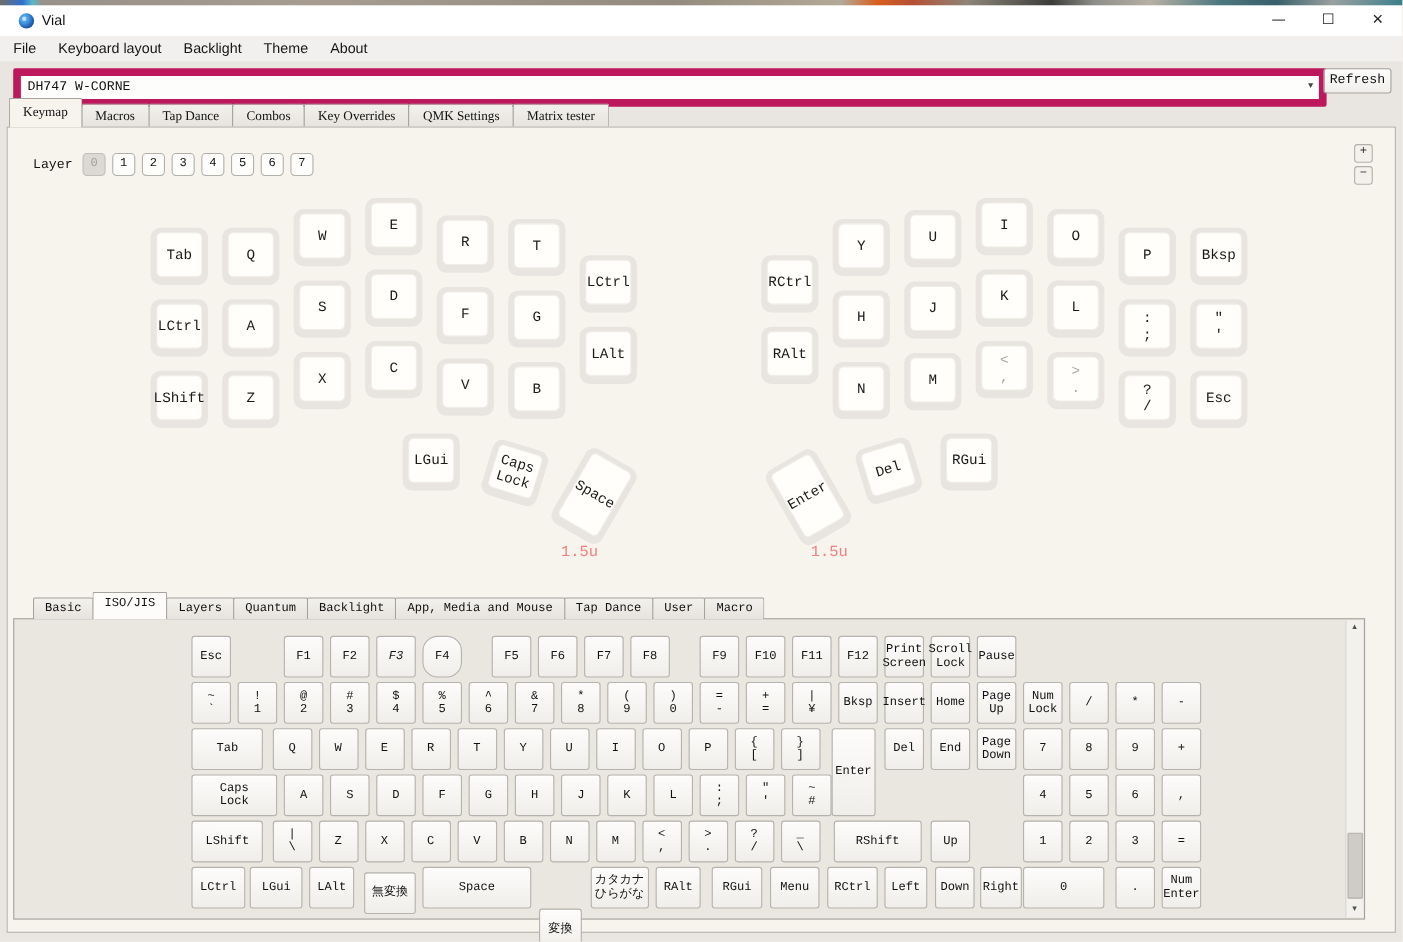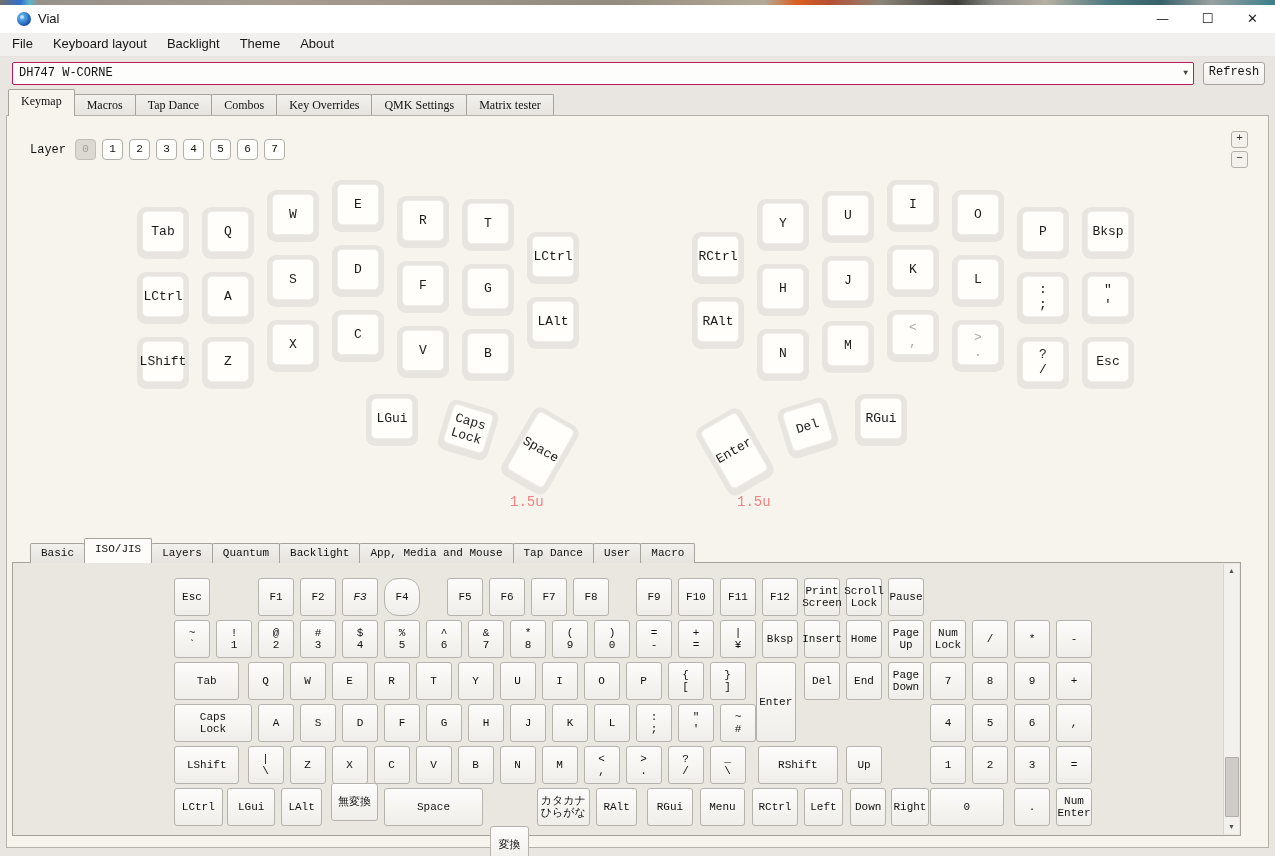--- a/index.html
+++ b/index.html
@@ -28,21 +28,21 @@
   .win-min{right:90px;} .win-max{right:45px;} .win-close{right:0px;}
 
   
   .menubar{position:absolute;left:0;top:33px;width:1275px;height:23px;background:#f1f0ee;
     display:flex;align-items:center;border-bottom:1px solid #e6e4e1;}
   .menu-item{font-size:13px;color:#161616;padding:0 10px;height:23px;line-height:22px;}
   .menu-item:first-child{padding-left:12px;}
 
   
   .combo{position:absolute;left:12px;top:62px;width:1180px;height:21px;background:#fdfdfc;
-    border:1px solid #be185d;border-radius:2px;}
+    border:7px solid #be185d;border-radius:2px;}
   .combo-text{position:absolute;left:6px;top:3px;font-size:12px;color:#111;}
   .combo-arrow{position:absolute;right:5px;top:5px;font-size:8px;color:#444;}
   .refresh-btn{position:absolute;left:1203px;top:62px;width:60px;height:21px;
     background:linear-gradient(#fdfdfc,#f0eeeb);border:1px solid #a7a49f;border-radius:3px;
     font-size:12px;text-align:center;line-height:19px;color:#111;}
 
   
   .main-tabs{position:absolute;left:8px;top:92px;display:flex;align-items:flex-end;height:24px;}
   .tab{font-size:12px;color:#111;padding:3px 12px 3px;border:1px solid #a6a29c;border-bottom:none;
     background:linear-gradient(#f3f1ed,#e6e3de);border-radius:2px 2px 0 0;margin-right:-1px;height:15px;font-family:Liberation Serif, serif;}
@@ -433,21 +433,21 @@
 \</div>
       <div class="pkey" style="left: 744.8px; top: 183px; width: 78.1px; height: 36px;">RShift</div>
       <div class="pkey" style="left: 833px; top: 183px; width: 34px; height: 36px;">Up</div>
       <div class="pkey" style="left: 917px; top: 183px; width: 34px; height: 36px;">1</div>
       <div class="pkey" style="left: 959px; top: 183px; width: 34px; height: 36px;">2</div>
       <div class="pkey" style="left: 1001px; top: 183px; width: 34px; height: 36px;">3</div>
       <div class="pkey" style="left: 1043px; top: 183px; width: 34px; height: 36px;">=</div>
       <div class="pkey" style="left: 161px; top: 225px; width: 46.6px; height: 36px;">LCtrl</div>
       <div class="pkey" style="left: 214.34px; top: 225px; width: 45.76px; height: 36px;">LGui</div>
       <div class="pkey" style="left: 268.1px; top: 225px; width: 39.04px; height: 36px;">LAlt</div>
-      <div class="pkey" style="left: 318.08px; top: 220px; width: 44.92px; height: 36px;">無変換</div>
+      <div class="pkey" style="left: 318.08px; top: 230px; width: 44.92px; height: 36px;">無変換</div>
       <div class="pkey" style="left: 371px; top: 225px; width: 97px; height: 36px;">Space</div>
       <div class="pkey" style="left: 476.84px; top: 225px; width: 37.36px; height: 36px; margin-top: 38px;">変換</div>
       <div class="pkey" style="left: 523.88px; top: 225px; width: 50.8px; height: 36px;">カタカナ
 ひらがな</div>
       <div class="pkey" style="left: 583.1px; top: 225px; width: 39.04px; height: 36px;">RAlt</div>
       <div class="pkey" style="left: 633.92px; top: 225px; width: 44.08px; height: 36px;">RGui</div>
       <div class="pkey" style="left: 686.84px; top: 225px; width: 43.24px; height: 36px;">Menu</div>
       <div class="pkey" style="left: 738.92px; top: 225px; width: 44.08px; height: 36px;">RCtrl</div>
       <div class="pkey" style="left: 791px; top: 225px; width: 36.94px; height: 36px;">Left</div>
       <div class="pkey" style="left: 837.2px; top: 225px; width: 34px; height: 36px;">Down</div>

